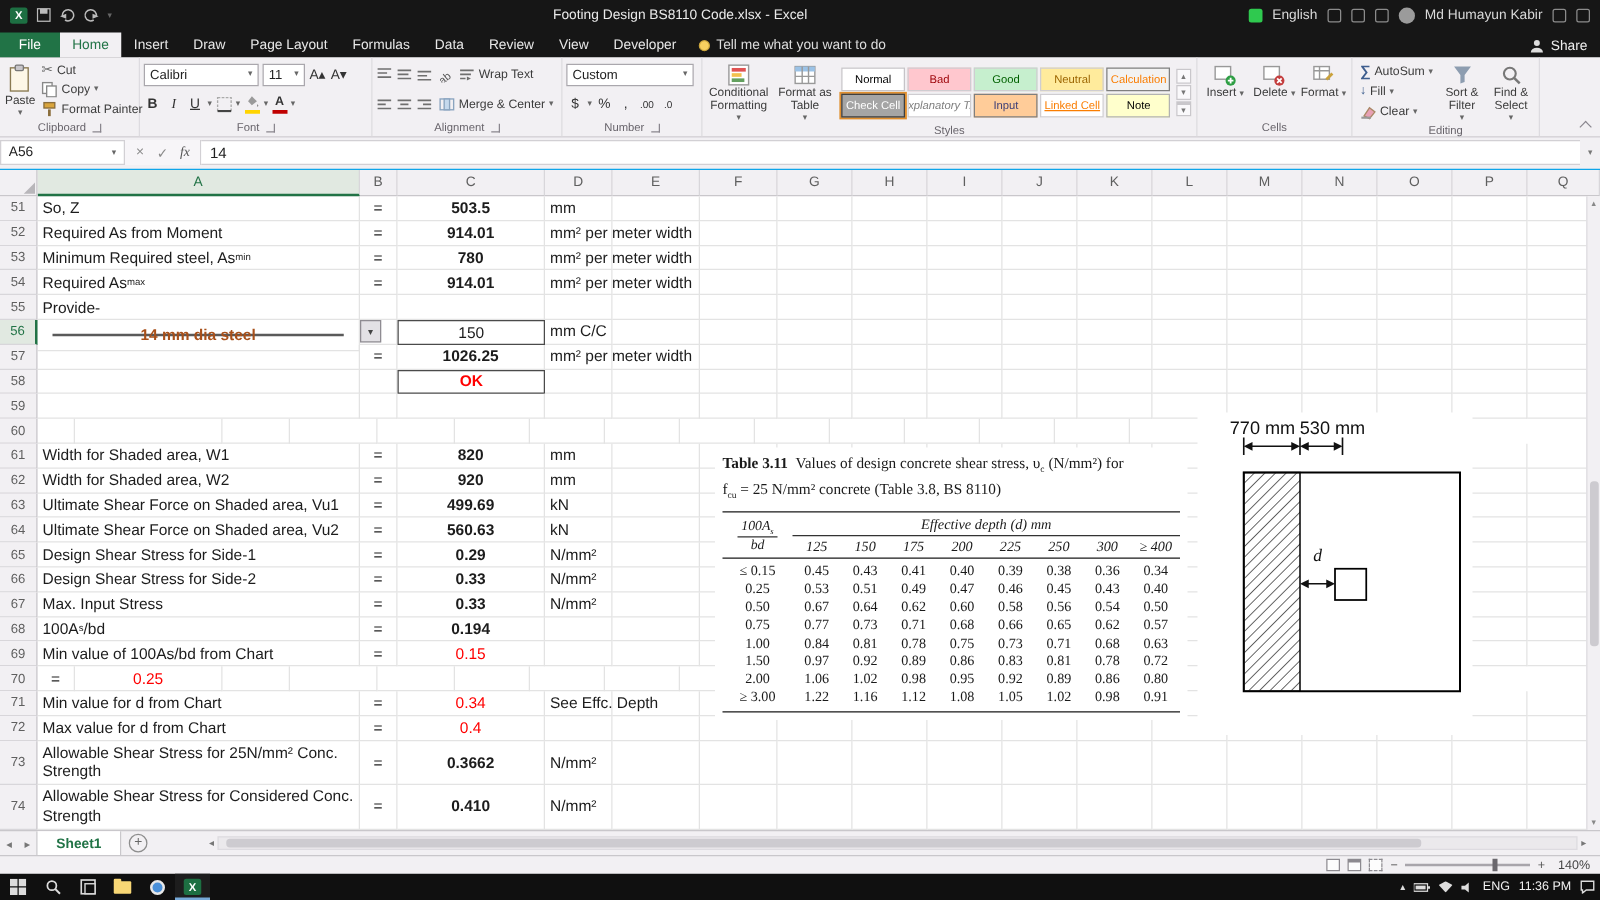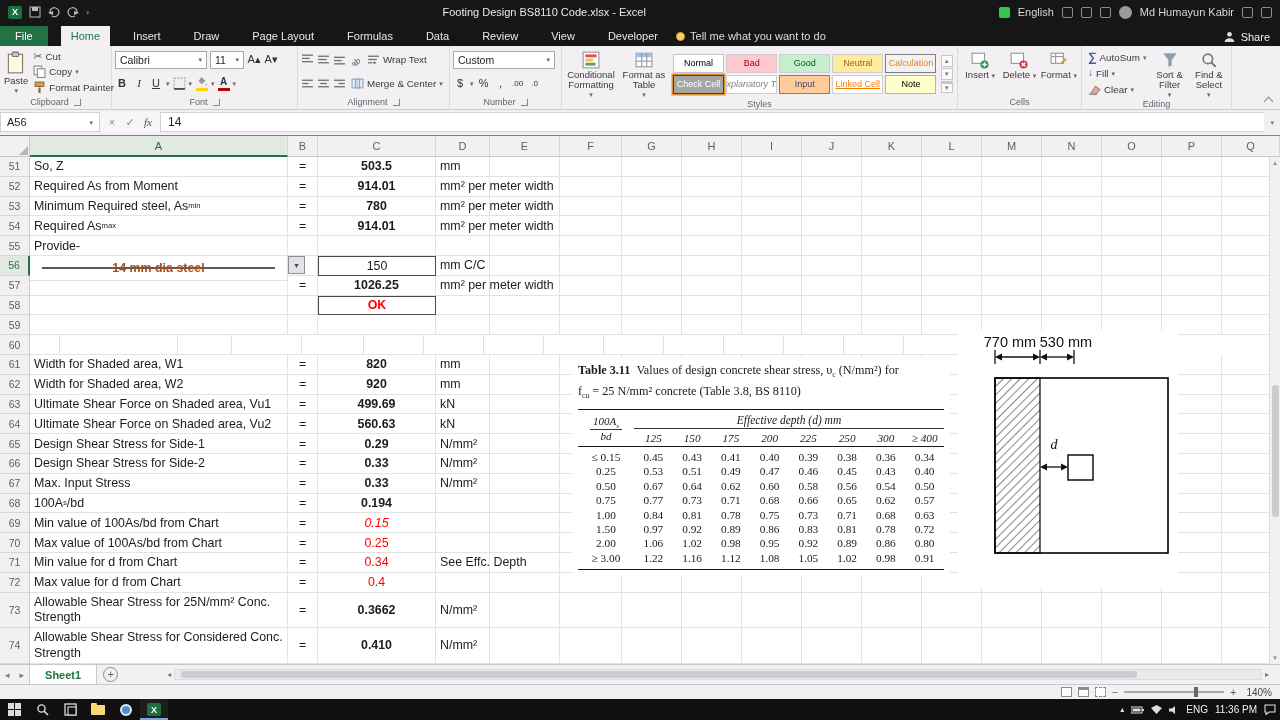--- a/index.html
+++ b/index.html
@@ -18,21 +18,21 @@
   .tb-title{flex:1;text-align:center;color:#eaeaea;white-space:nowrap;}
   .tb-right{display:flex;align-items:center;gap:8px;}
   .rec-icon{width:11px;height:11px;background:#2fc94f;border-radius:2px;display:inline-block;}
   .tb-ico{width:11px;height:11px;border:1px solid #8c8c8c;border-radius:2px;display:inline-block;}
   .avatar{width:13px;height:13px;border-radius:50%;background:#9b9b9b;display:inline-block;}
   .dd{font-size:7px;color:#666;line-height:1;}
 
   
   .tabrow{height:22px;background:#161616;display:flex;align-items:flex-end;color:#e8e8e8;
     font-size:11px;position:relative;flex:0 0 auto;}
-  .tabs{display:flex;align-items:flex-end;gap:13px;}
+  .tabs{display:flex;align-items:flex-end;}
   .tab{padding:4px 10px 4px;white-space:nowrap;}
   .tab.file{background:#217346;color:#fff;padding:4px 15px;}
   .tab.active{background:#f2f0f3;color:#217346;}
   .tellme{display:flex;align-items:center;gap:5px;color:#ddd;padding:0 8px 4px;}
   .bulb{width:9px;height:9px;border-radius:50%;background:#f7d060;border:1px solid #caa53d;display:inline-block;}
   .share{position:absolute;right:10px;bottom:3px;display:flex;gap:5px;color:#eee;align-items:center;}
 
   
   .ribbon{height:64px;background:#f2f0f3;display:flex;border-bottom:1px solid #cfccd1;
     position:relative;font-size:9.5px;color:#3b3b3b;flex:0 0 auto;}
@@ -951,39 +951,38 @@
           <div class="gcell" style="width: 60px;"></div>
           <div class="gcell" style="width: 60px;"></div>
           <div class="gcell" style="width: 60px;"></div>
           <div class="gcell" style="width: 60px;"></div>
           <div class="gcell" style="width: 58px;"></div>
         </div>
         <div class="grow">
           <div class="rhdr">69</div>
           <div class="gcell albl" style="width: 258px;">Min value of 100As/bd from Chart</div>
           <div class="gcell eq" style="width: 30px;">=</div>
-          <div class="gcell val red" style="width: 118px; font-style: italic;">0.15</div>
+          <div class="gcell val red" style="width: 118px;">0.15</div>
           <div class="gcell" style="width: 54px;"></div>
           <div class="gcell" style="width: 70px;"></div>
           <div class="gcell" style="width: 62px;"></div>
           <div class="gcell" style="width: 60px;"></div>
           <div class="gcell" style="width: 60px;"></div>
           <div class="gcell" style="width: 60px;"></div>
           <div class="gcell" style="width: 60px;"></div>
           <div class="gcell" style="width: 60px;"></div>
           <div class="gcell" style="width: 60px;"></div>
           <div class="gcell" style="width: 60px;"></div>
           <div class="gcell" style="width: 60px;"></div>
           <div class="gcell" style="width: 60px;"></div>
           <div class="gcell" style="width: 60px;"></div>
           <div class="gcell" style="width: 58px;"></div>
         </div>
         <div class="grow">
           <div class="rhdr">70</div>
-          <div class="gcell albl" style="width: 258px;">Max value of 100As/bd from Chart</div>
           <div class="gcell eq" style="width: 30px;">=</div>
           <div class="gcell val red" style="width: 118px;">0.25</div>
           <div class="gcell" style="width: 54px;"></div>
           <div class="gcell" style="width: 70px;"></div>
           <div class="gcell" style="width: 62px;"></div>
           <div class="gcell" style="width: 60px;"></div>
           <div class="gcell" style="width: 60px;"></div>
           <div class="gcell" style="width: 60px;"></div>
           <div class="gcell" style="width: 60px;"></div>
           <div class="gcell" style="width: 60px;"></div>

